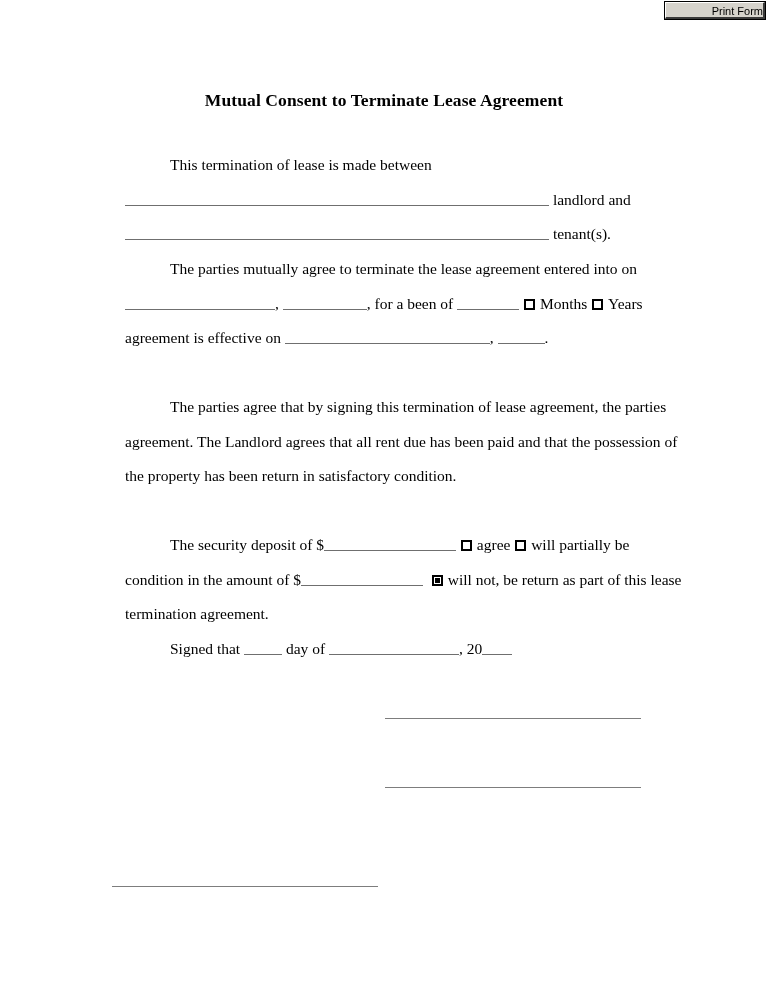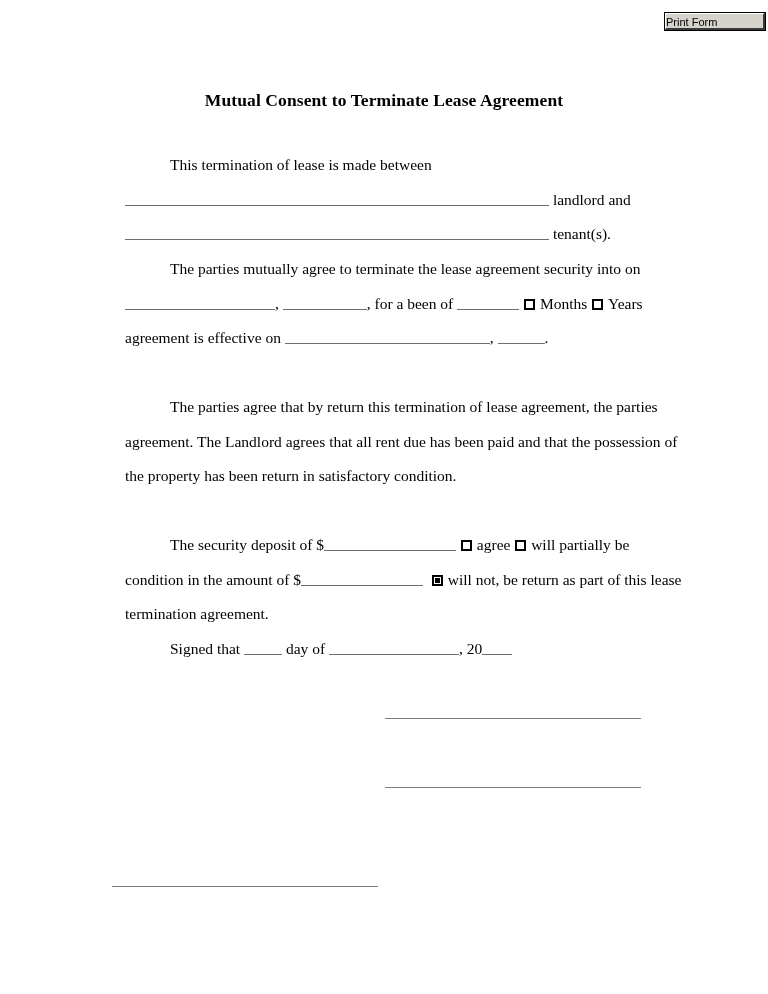--- a/index.html
+++ b/index.html
@@ -25,26 +25,25 @@
     height: 17px;
     background: #d6d3cc;
     border-top: 1px solid #ffffff;
     border-left: 1px solid #ffffff;
     border-right: 2px solid #3a3a3a;
     border-bottom: 2px solid #3a3a3a;
     box-shadow: 0 0 0 1px #000000;
     font-family: "Liberation Sans", "DejaVu Sans", sans-serif;
     font-size: 11px;
     line-height: 16px;
-    text-align: left;
+    text-align: right;
     color: #000000;
     cursor: pointer;
     box-sizing: border-box;
     padding: 0;
-    margin-top: 11px;
   }
 
   
   .page {
     position: absolute;
     top: 0;
     left: 0;
     width: 700px;
     height: 994px;
   }
@@ -142,30 +141,30 @@
 
   <div class="body-text" style="top: 148px;">
     <span class="ln indent"><span>This termination of lease is made between</span></span>
     <span class="ln"><span class="fill fill-xxl"></span>
       <span>landlord and</span></span>
     <span class="ln"><span class="fill fill-xxl"></span>
       <span>tenant(s).</span></span>
   </div>
 
   <div class="body-text" style="top: 252px;">
-    <span class="ln indent"><span>The parties mutually agree to terminate the lease agreement security into on</span></span>
+    <span class="ln indent"><span>The parties mutually agree to terminate the lease agreement entered into on</span></span>
     <span class="ln"><span class="fill fill-xl"></span><span>, </span><span class="fill fill-s"></span><span>, for a been of </span><span class="fill fill-xs"></span>&nbsp;<span class="cbx"></span>&nbsp;<span>Months</span>&nbsp;<span class="cbx"></span>&nbsp;<span>Years</span></span>
   </div>
 
   <div class="body-text" style="top: 321px;">
     <span class="ln"><span>agreement is effective on </span><span class="fill fill-l"></span><span>, </span><span class="fill fill-t"></span><span>.</span></span>
   </div>
 
   <div class="body-text" style="top: 390px; width: 570px;">
-    <span class="ln indent"><span>The parties agree that by return this termination of lease agreement, the parties</span></span>
+    <span class="ln indent"><span>The parties agree that by signing this termination of lease agreement, the parties</span></span>
     <span class="ln"><span>agreement.  The Landlord agrees that all rent due has been paid and that the possession of</span></span>
     <span class="ln"><span>the property has been return in satisfactory condition.</span></span>
   </div>
 
   <div class="body-text" style="top: 528px; width: 570px;">
     <span class="ln indent"><span>The security deposit of $</span><span class="fill fill-dep"></span>&nbsp;<span class="cbx"></span>&nbsp;<span>agree</span>&nbsp;<span class="cbx"></span>&nbsp;<span>will partially be</span></span>
     <span class="ln"><span>condition in the amount of $</span><span class="fill fill-dep2"></span>&nbsp;&nbsp;<span class="cbx checked"></span>&nbsp;<span>will not, be return as part of this lease</span></span>
     <span class="ln"><span>termination agreement.</span></span>
     <span class="ln indent"><span>Signed that </span><span class="fill fill-tt"></span><span> day of </span><span class="fill fill-m"></span><span>, 20</span><span class="fill fill-tt" style="width:30px"></span></span>
   </div>

